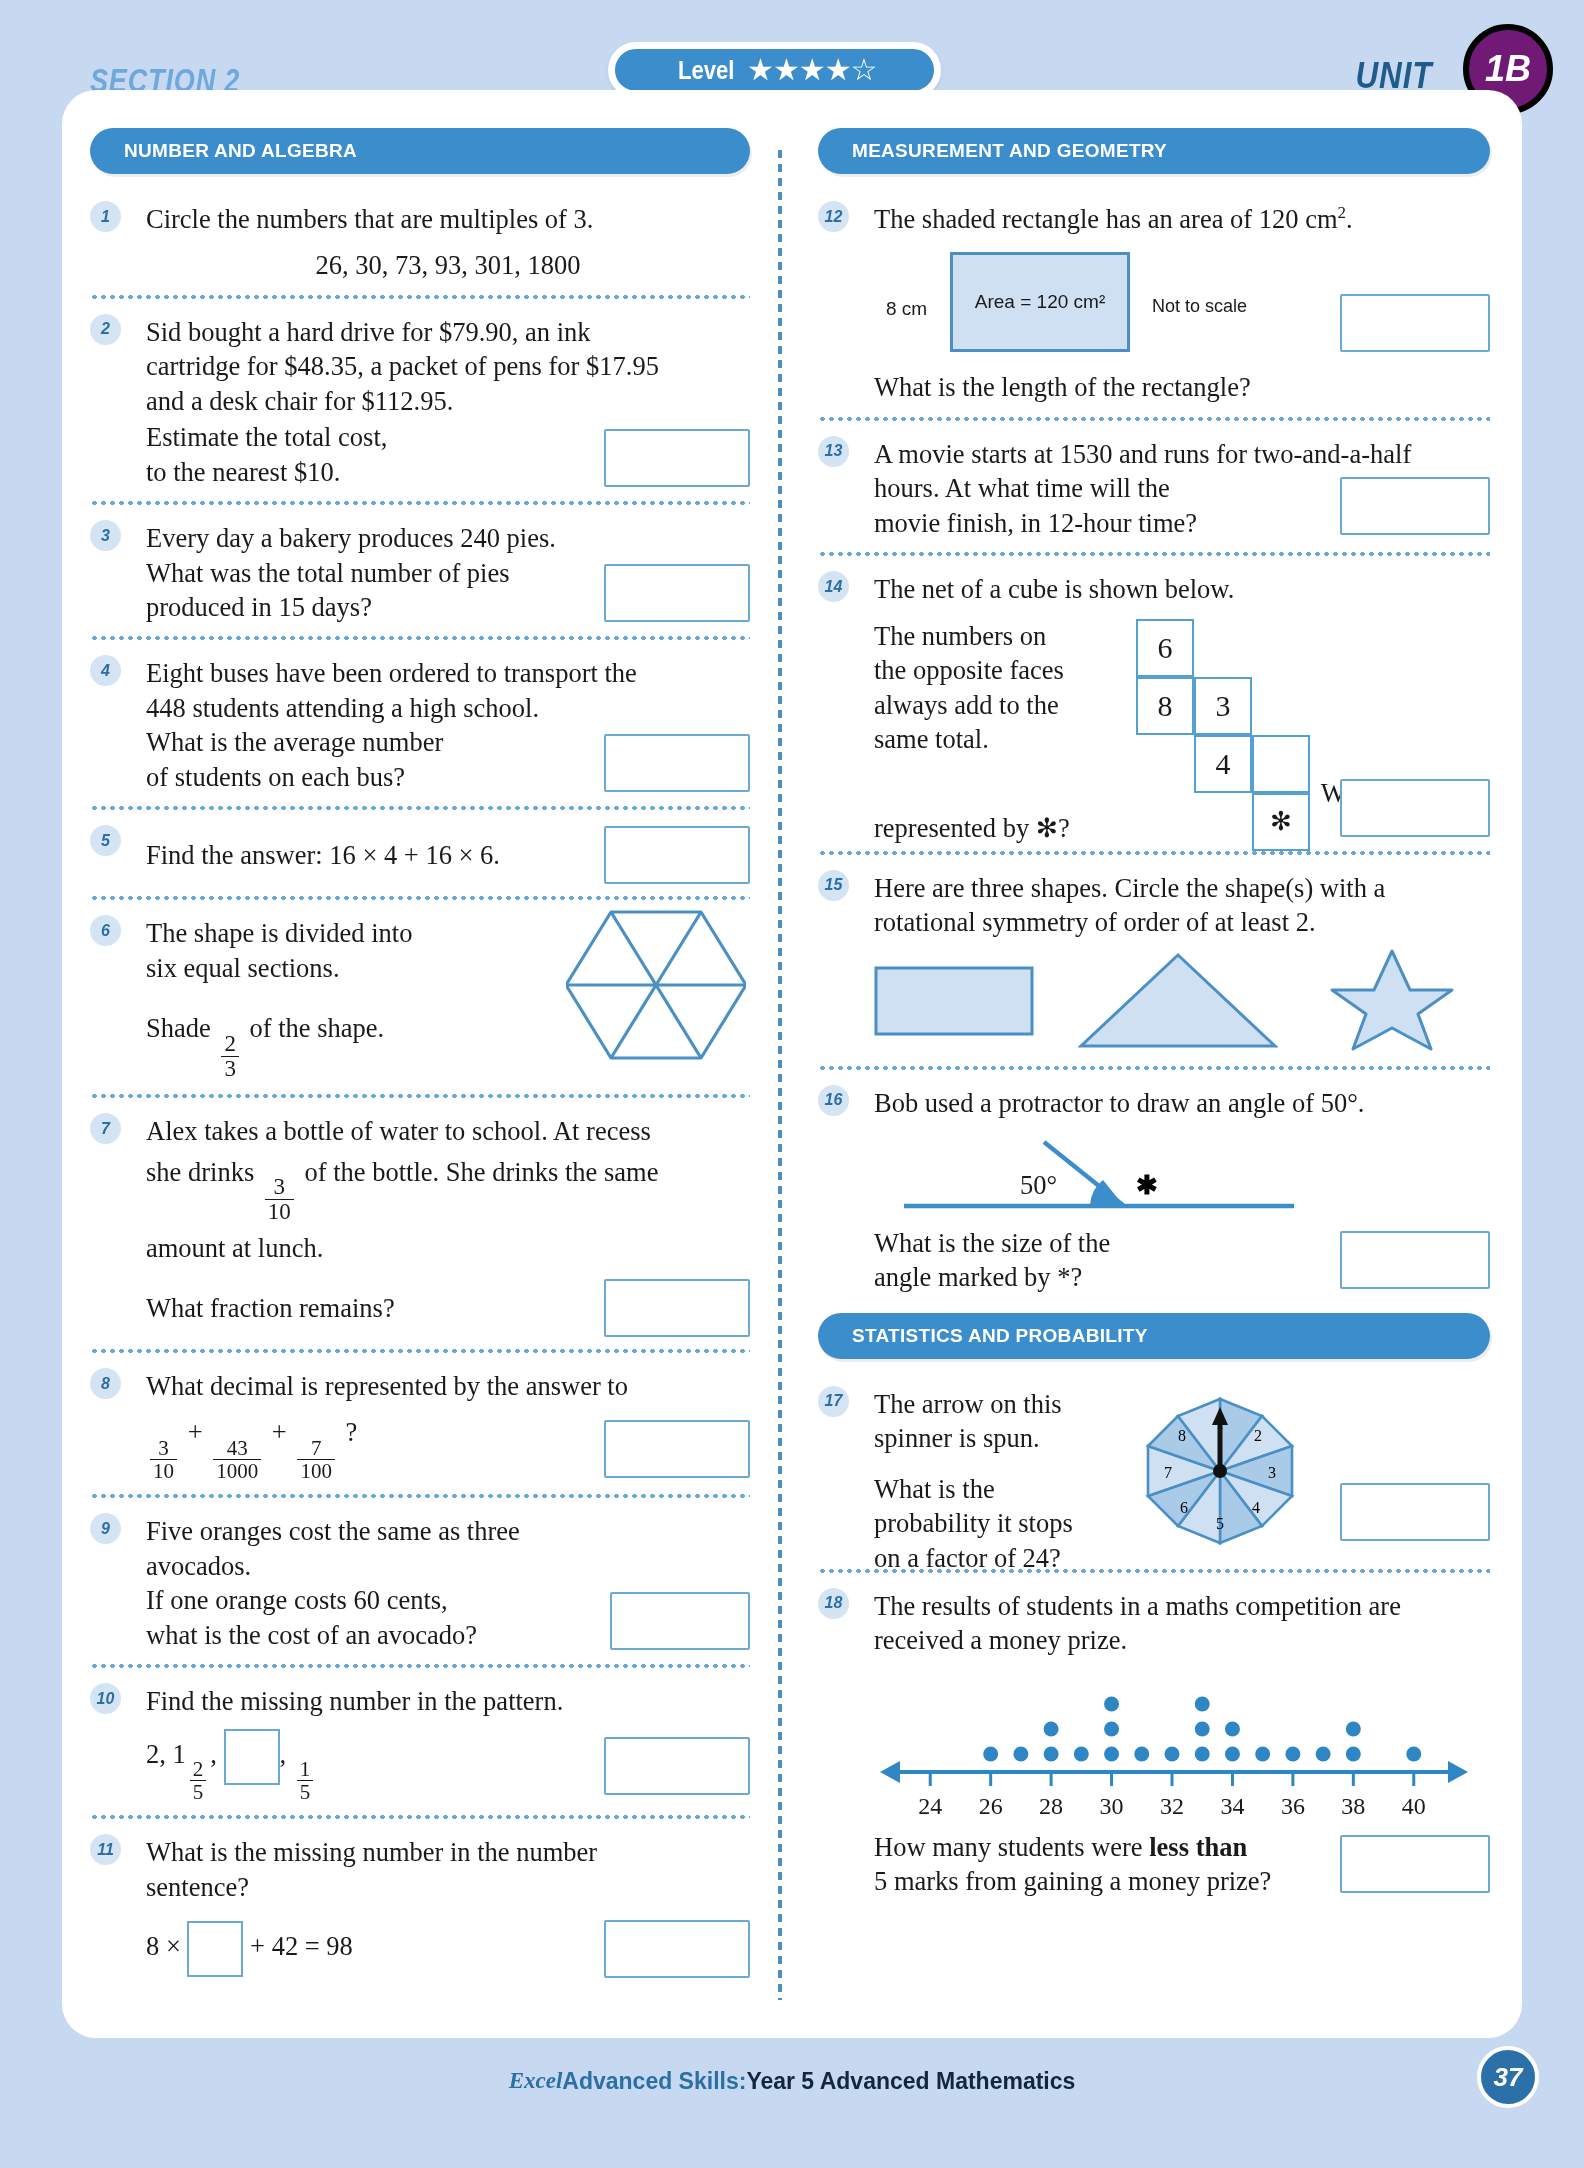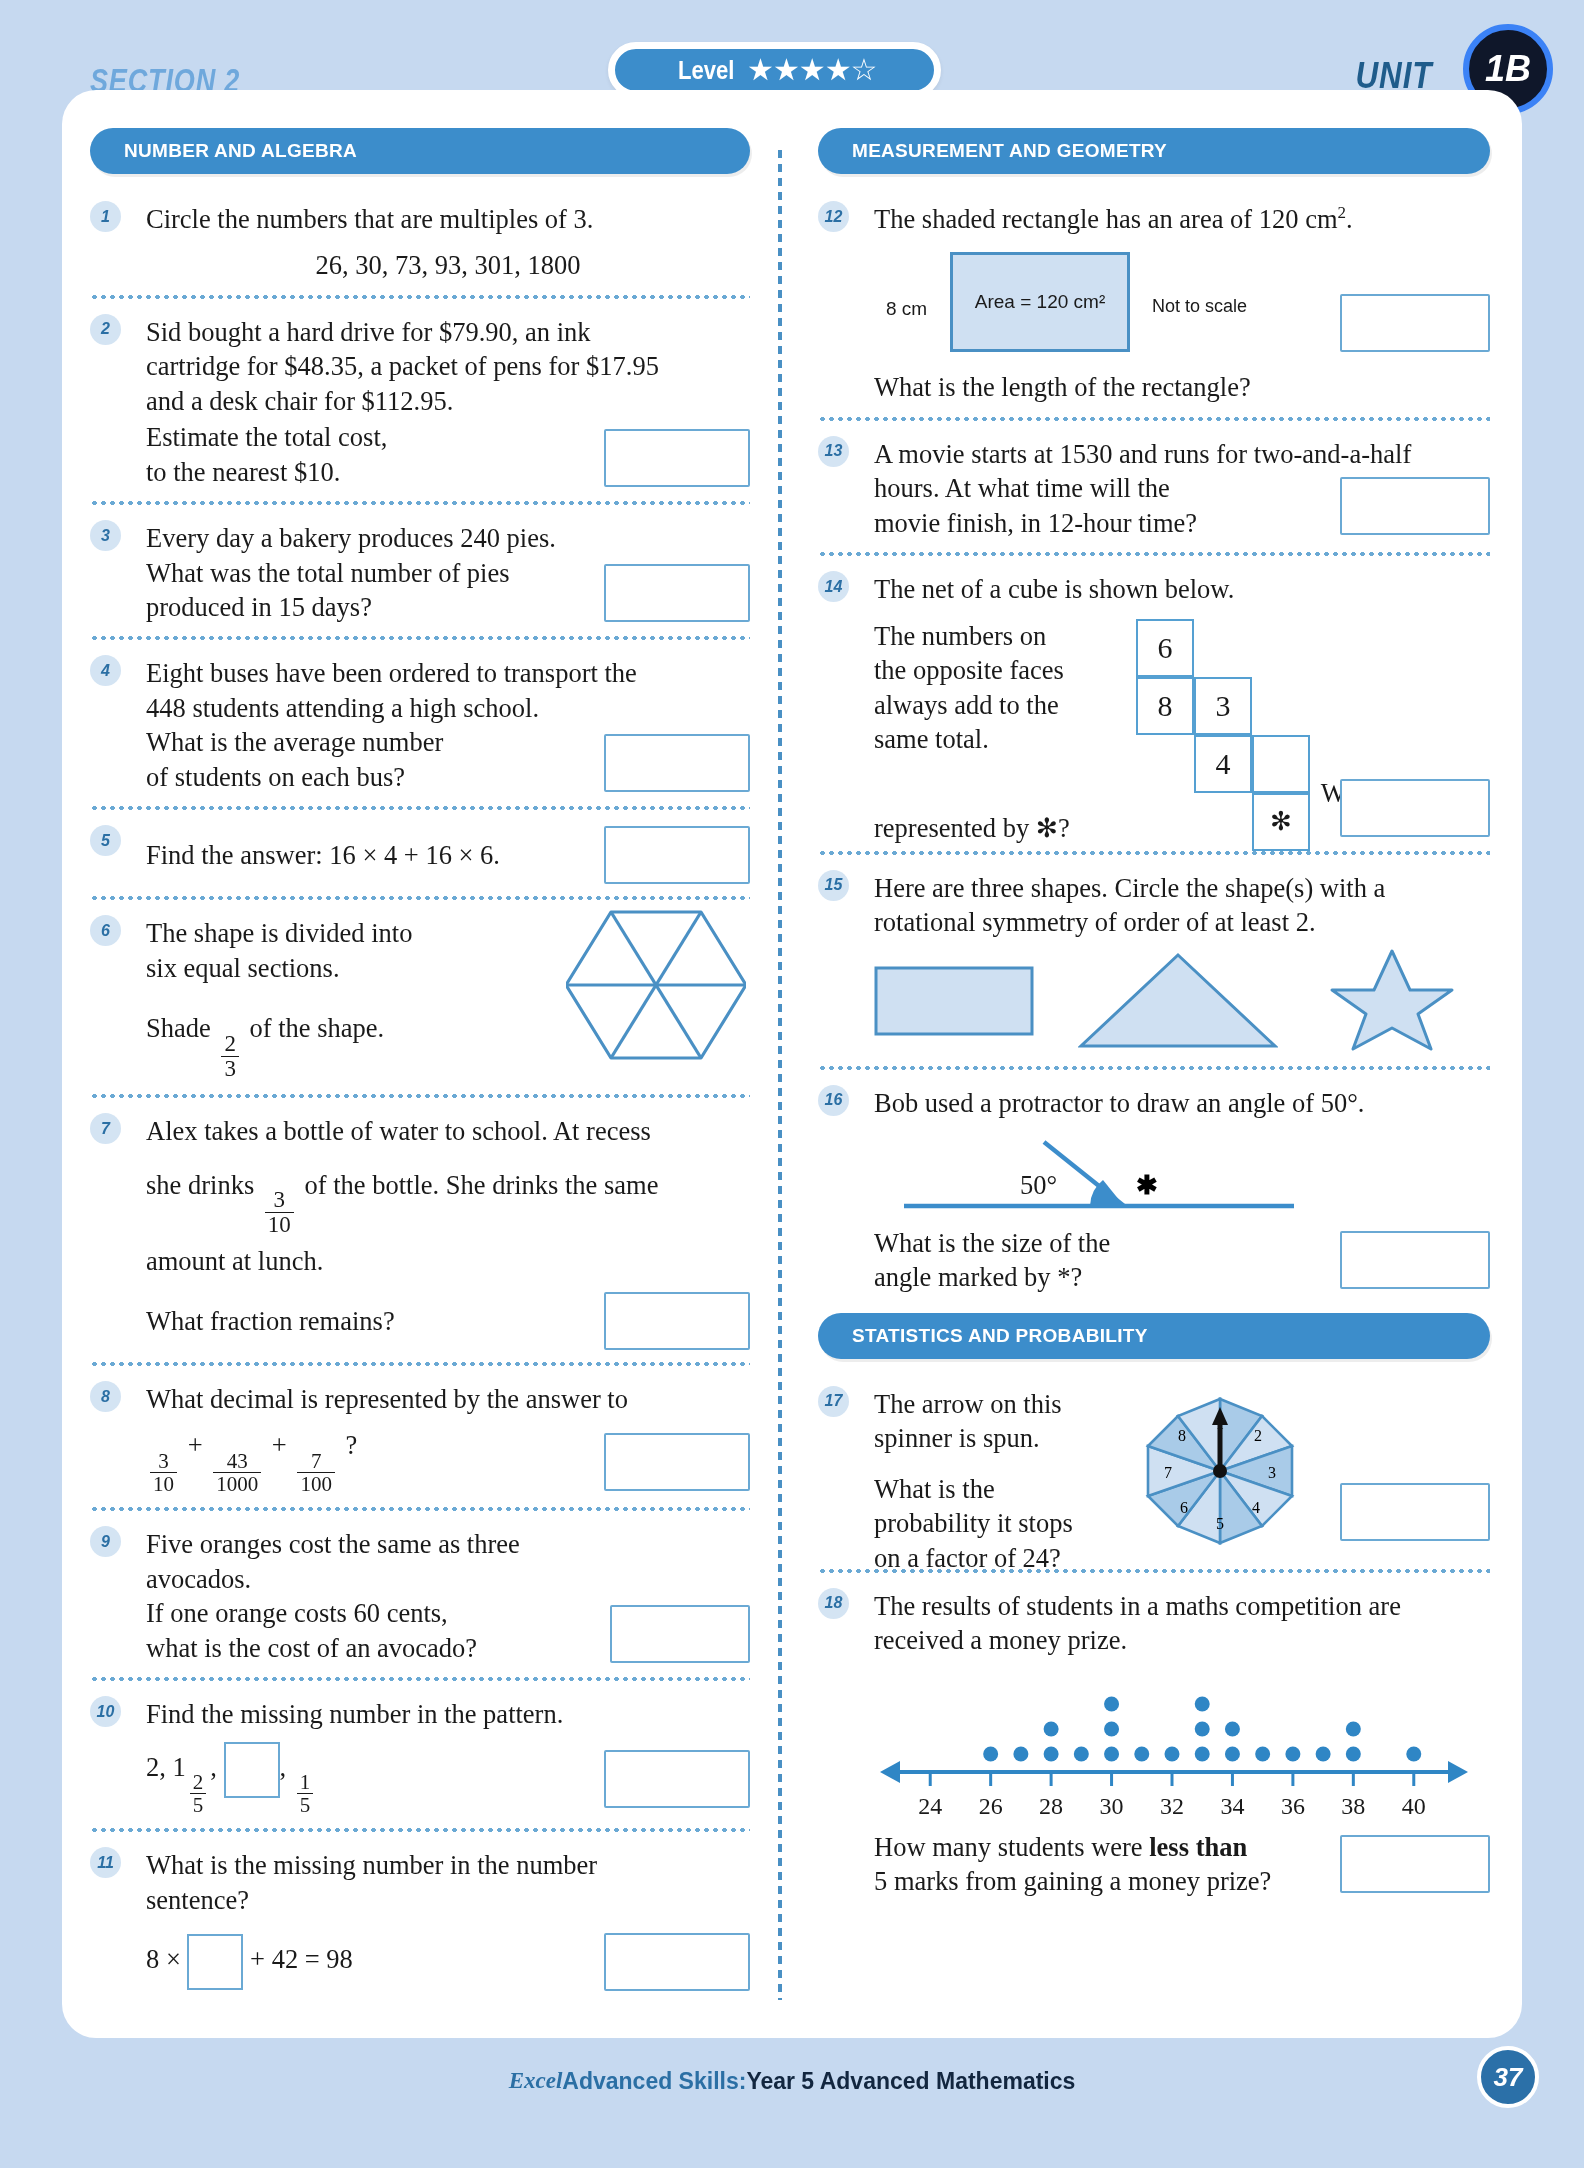--- a/index.html
+++ b/index.html
@@ -41,21 +41,21 @@
   .hdr-unit {
     position: absolute; right: 152px; top: 55px;
     font-family: "Liberation Sans", sans-serif;
     font-weight: bold; font-style: italic; font-size: 37px;
     color: #1f5c8b; letter-spacing: 1px;
     transform: scaleX(0.85); transform-origin: right center;
   }
   .unit-circle {
     position: absolute; right: 31px; top: 24px;
     width: 90px; height: 90px; border-radius: 50%;
-    background: #0f172a; border: 6px solid #3b82f6;
+    background: #701a75; border: 6px solid #000000;
     display: flex; align-items: center; justify-content: center;
     font-family: "Liberation Sans", sans-serif;
     font-weight: bold; font-style: italic; font-size: 36px;
     color: #ffffff;
   }
 
   
   .card {
     position: absolute; left: 62px; top: 90px;
     width: 1460px; height: 1948px;
@@ -263,21 +263,21 @@
             <line x1="0" y1="79" x2="180" y2="79"></line>
           </g>
         </svg>
       </div>
     </div>
     <div class="sep"></div>
 
     <div class="q">
       <div class="qnum">7</div>
       <div class="qtext">Alex takes a bottle of water to school. At recess</div>
-      <div class="qtext" style="margin-top:19px;">
+      <div class="qtext" style="margin-top:6px;">
         <span>she drinks</span>
         <span class="frac">
           <span class="num">3</span>
           <span class="den">10</span>
         </span>
         <span>of the bottle. She drinks the same</span>
       </div>
       <div class="qtext" style="margin-top:6px;">amount at lunch.</div>
       <div class="row" style="margin-top:14px;align-items:center;">
         <div class="qtext">What fraction remains?</div>

